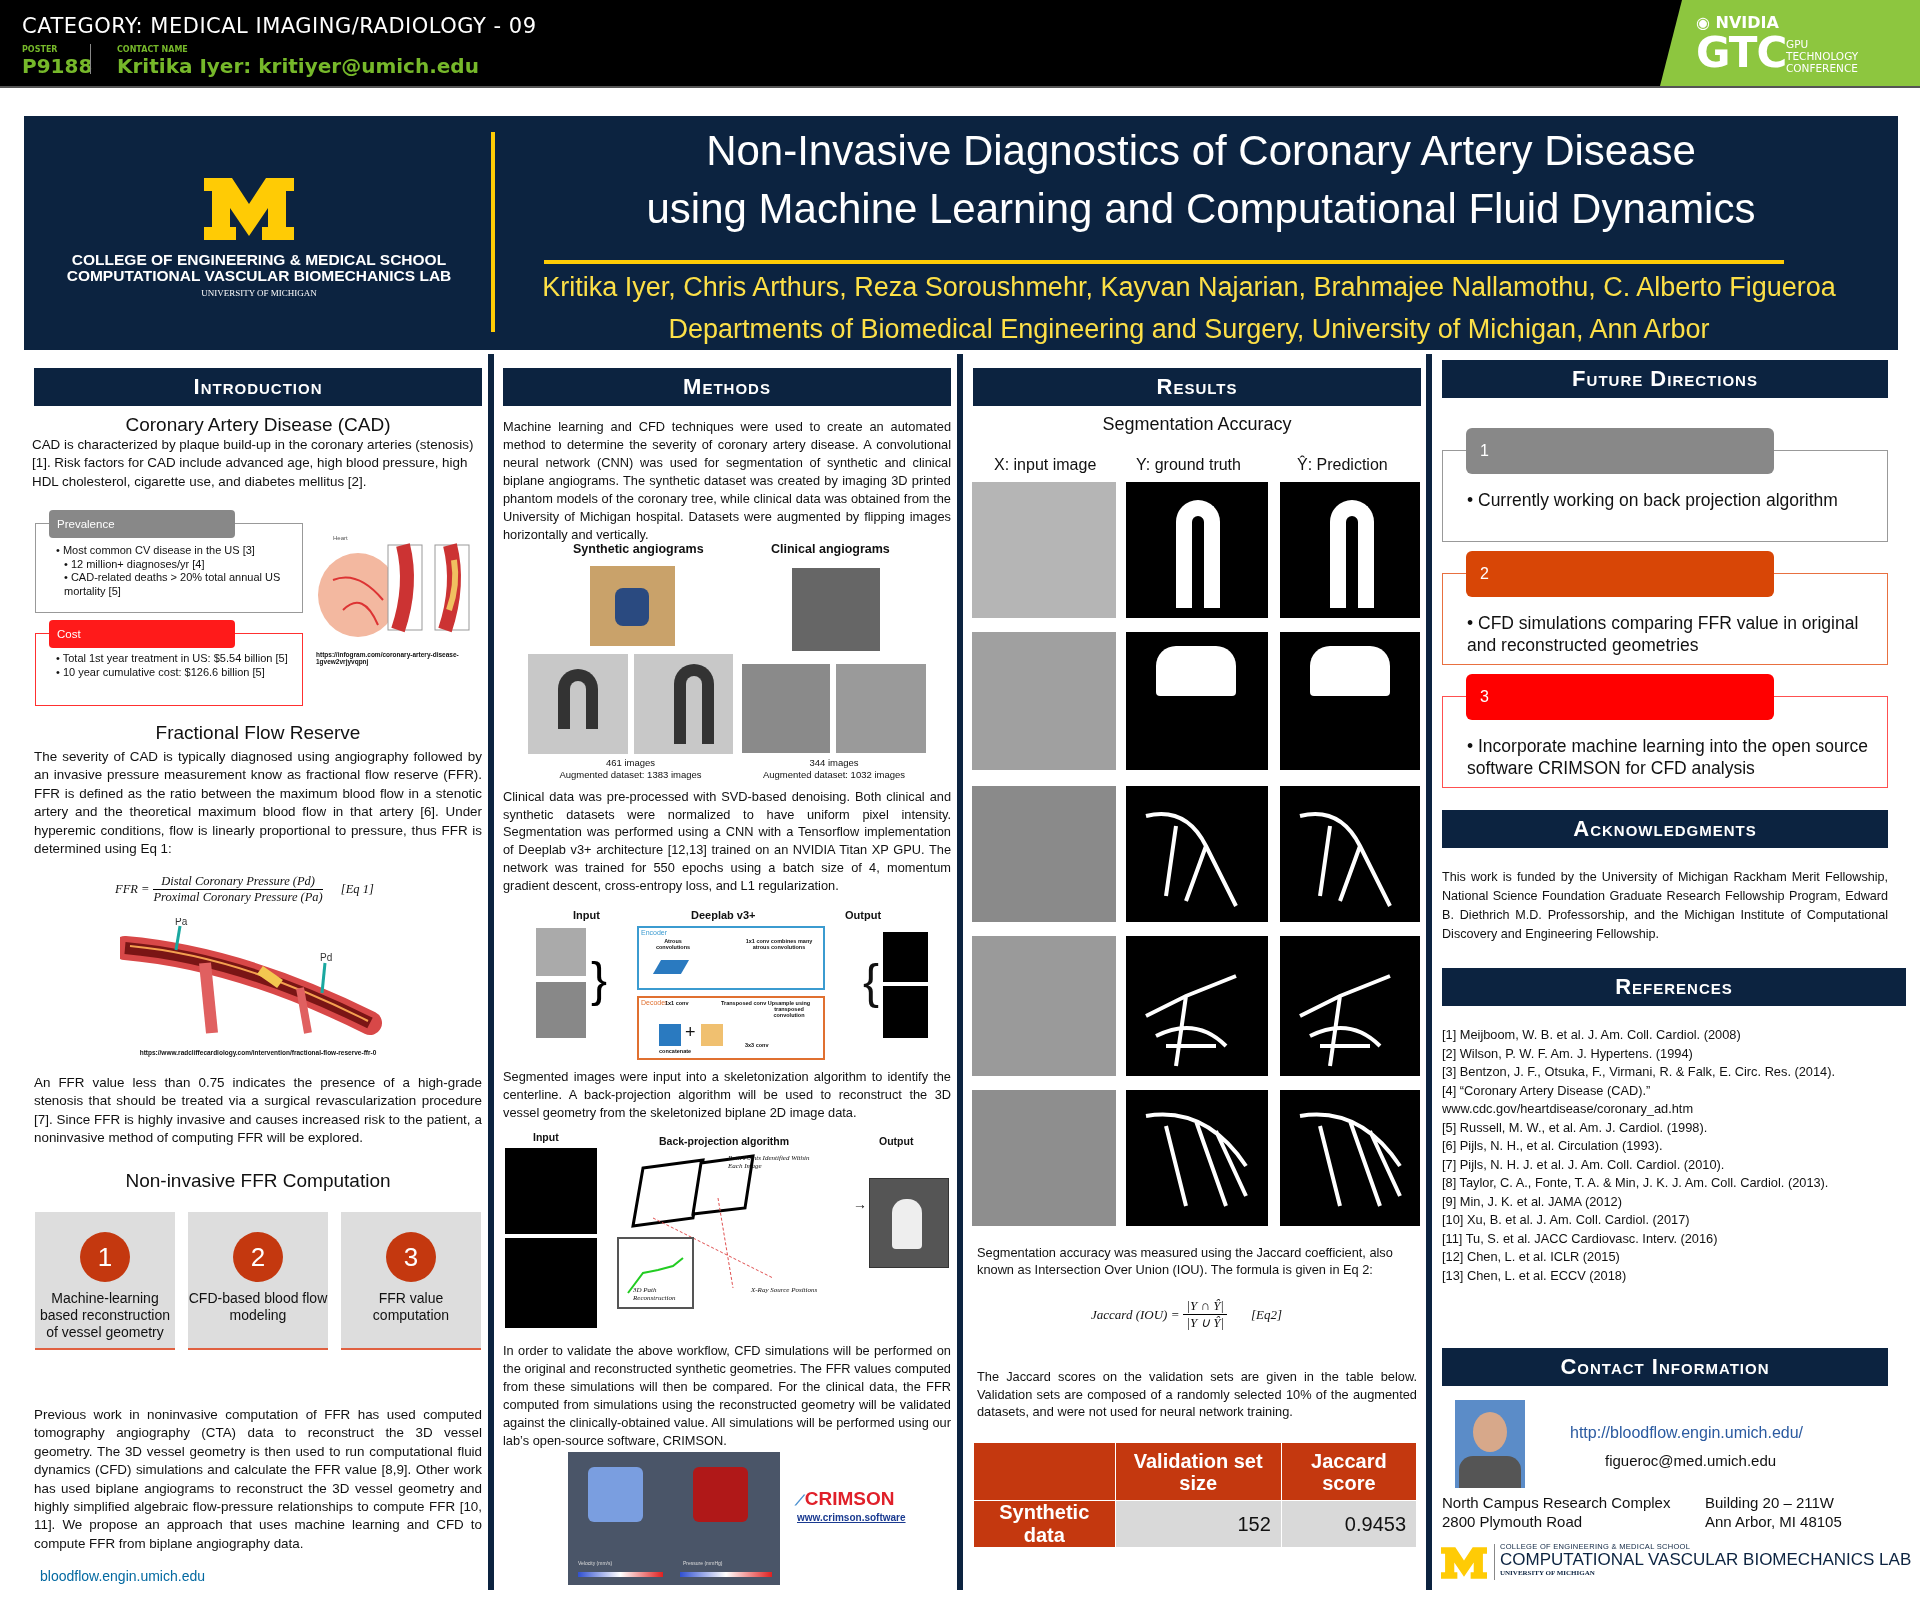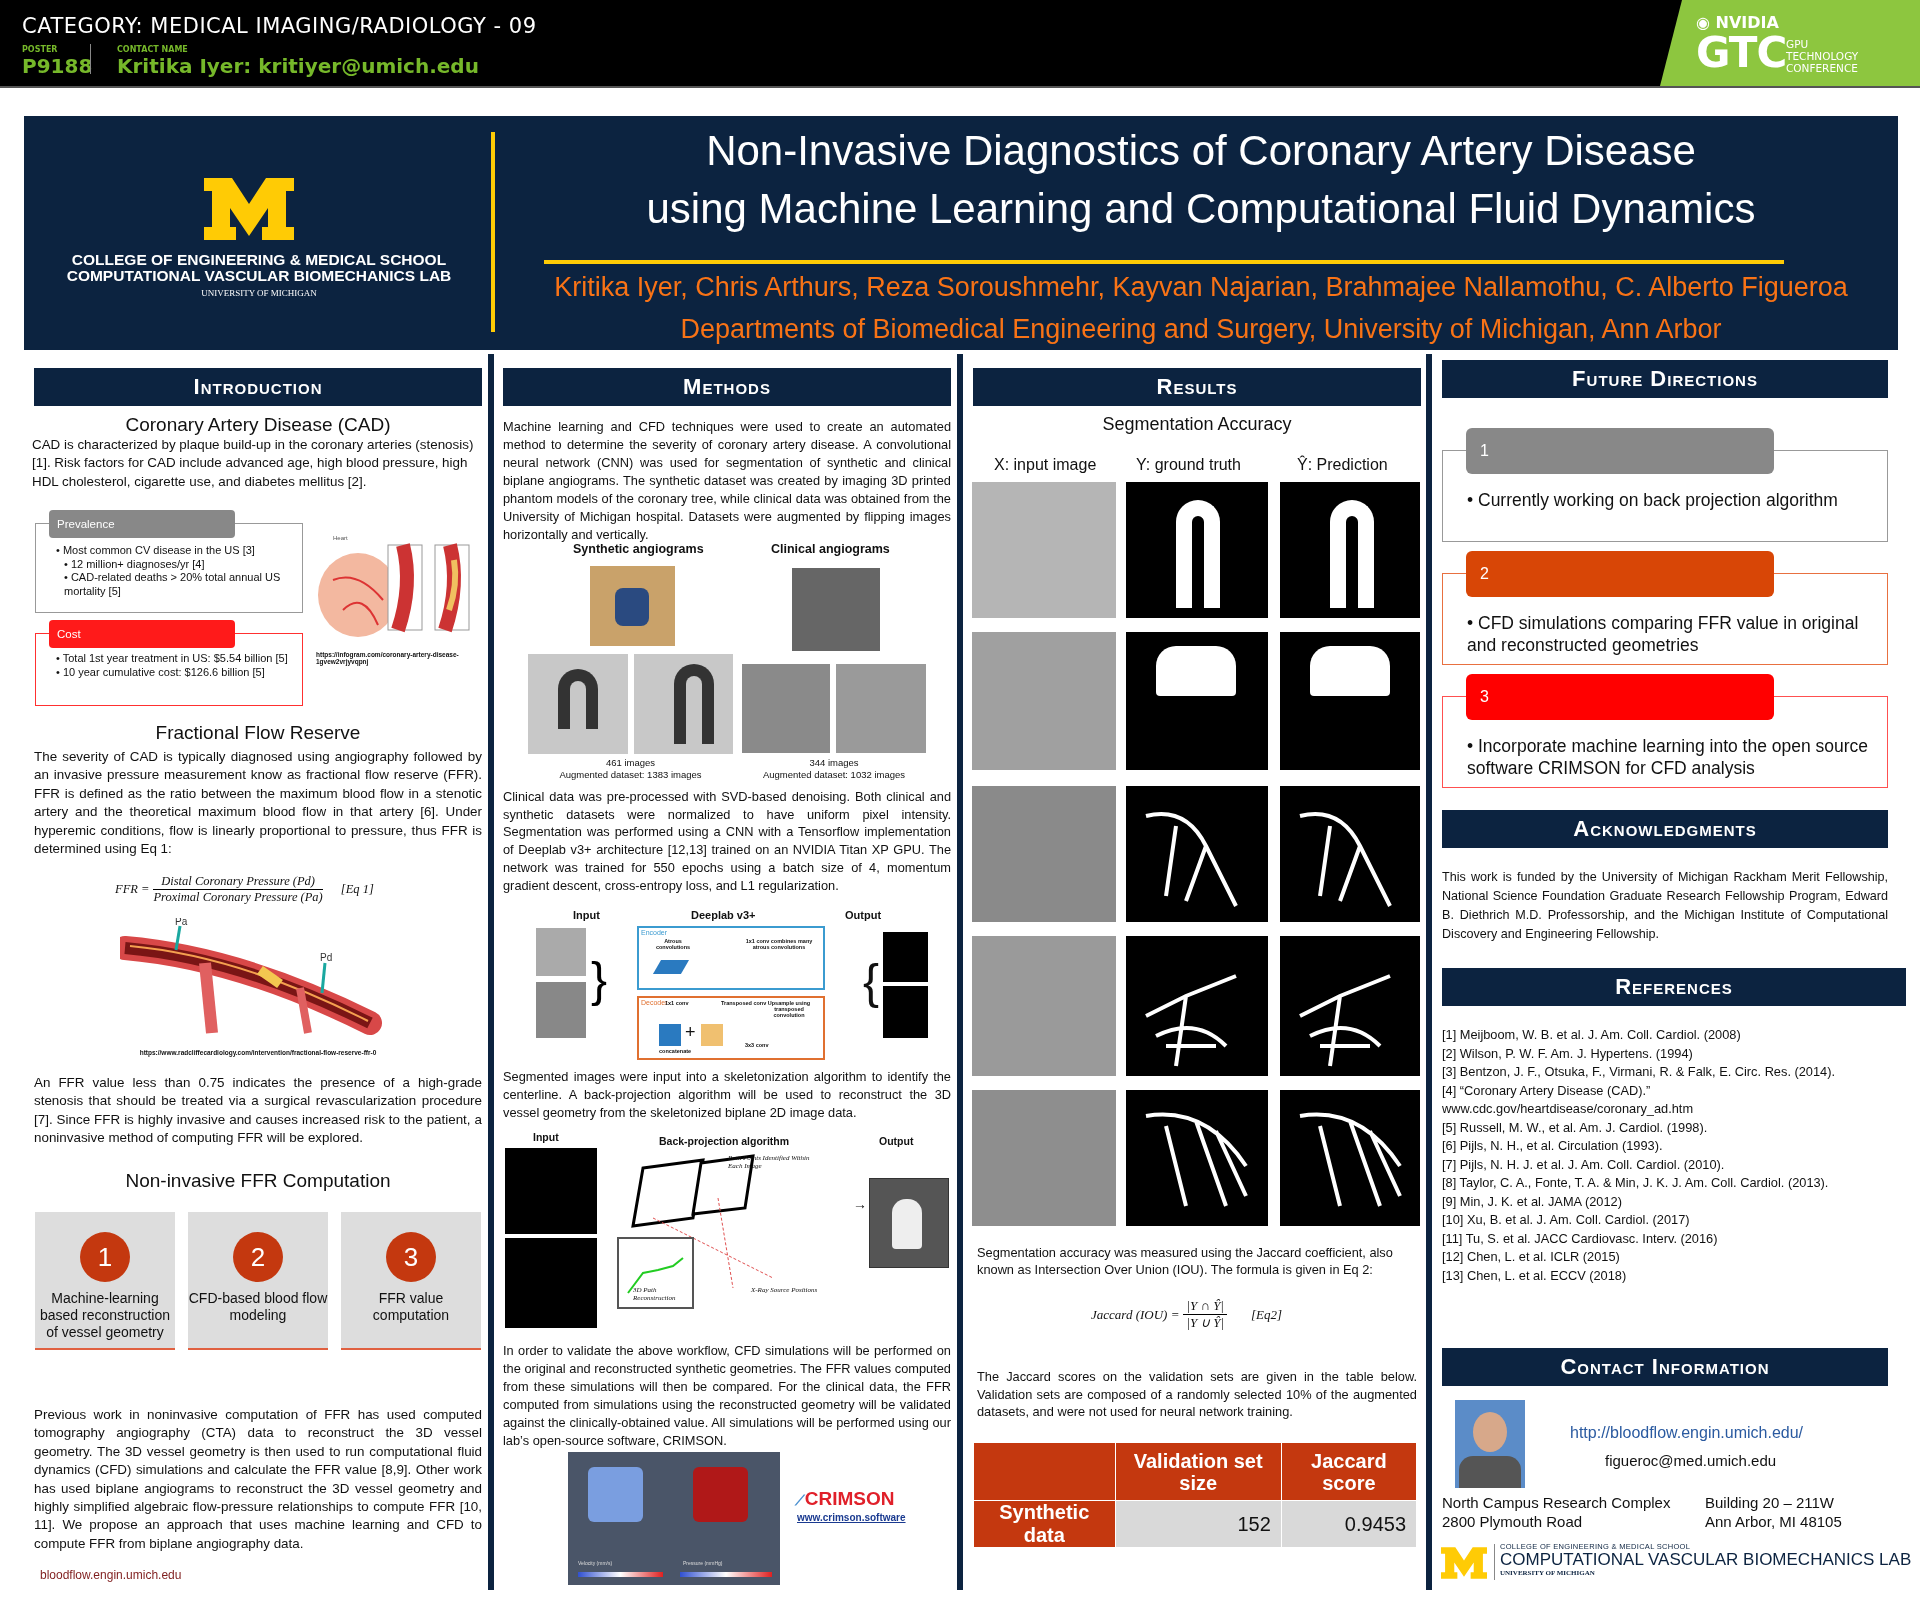--- a/index.html
+++ b/index.html
@@ -19,21 +19,21 @@
 
   
   .titlebar { position: absolute; left: 24px; top: 116px; width: 1874px; height: 234px; background: #0c2340; }
   .mlogo { position: absolute; left: 0; top: 0; width: 470px; height: 234px; text-align: center; }
   .mlogo .M { position: absolute; left: 180px; top: 62px; width: 90px; height: 62px; }
   .mlogo .l1 { position: absolute; left: 0; width: 470px; top: 136px; color: #fff; font-weight: bold; font-size: 15.5px; line-height: 16px; font-family: "Liberation Sans", sans-serif; }
   .mlogo .l3 { position: absolute; left: 0; width: 470px; top: 172px; color: #fff; font-size: 9px; font-family: "Liberation Serif", serif; }
   .ybar { position: absolute; left: 467px; top: 16px; width: 4px; height: 200px; background: #ffcb05; }
   .title { position: absolute; left: 480px; top: 6px; width: 1394px; text-align: center; color: #fff; font-size: 42px; line-height: 58px; }
   .title-rule { position: absolute; left: 520px; top: 144px; width: 1240px; height: 4px; background: #ffcb05; }
-  .authors { position: absolute; left: 480px; top: 146px; width: 1394px; text-align: center; color: #f97316; font-size: 27px; line-height: 42px; }
+  .authors { position: absolute; left: 468px; top: 146px; width: 1394px; text-align: center; color: #fde047; font-size: 27px; line-height: 42px; }
 
   
   .col { position: absolute; top: 354px; height: 1253px; }
   .colbar { position: absolute; top: 354px; width: 6px; height: 1236px; background: #0c2340; }
   .shead { background: #0c2340; color: #fff; text-align: center; font-weight: bold; font-size: 22px; letter-spacing: 1px; height: 38px; line-height: 38px; font-variant: small-caps; }
   .sub { text-align: center; font-size: 19px; color: #111; }
   .p { font-size: 13.4px; line-height: 18.4px; text-align: justify; color: #111; }
   .img { position: absolute; background: #ccc; }
   .caption { font-size: 9.5px; text-align: center; font-weight: bold; line-height: 12px; }
 
@@ -184,21 +184,21 @@
 <div class="stepcard" style="left:188px">
   <div class="circ">2</div>
   <div class="txt">CFD-based blood flow modeling</div>
 </div>
 <div class="stepcard" style="left:341px">
   <div class="circ">3</div>
   <div class="txt">FFR value computation</div>
 </div>
 
 <div class="p" style="position:absolute; left:34px; top:1406px; width:448px;">Previous work in noninvasive computation of FFR has used computed tomography angiography (CTA) data to reconstruct the 3D vessel geometry. The 3D vessel geometry is then used to run computational fluid dynamics (CFD) simulations and calculate the FFR value [8,9]. Other work has used biplane angiograms to reconstruct the 3D vessel geometry and highly simplified algebraic flow-pressure relationships to compute FFR [10, 11]. We propose an approach that uses machine learning and CFD to compute FFR from biplane angiography data.</div>
-<div style="position:absolute; left:40px; top:1568px; font-size:12px; color:#7f1d1d;">bloodflow.engin.umich.edu</div>
+<div style="position:absolute; left:40px; top:1568px; font-size:14px; color:#0369a1;">bloodflow.engin.umich.edu</div>
 
 <div class="col" style="left:503px; width:448px;">
   <div class="shead" style="margin-top:14px">Methods</div>
   <div class="p" style="margin-top:12px; font-size:12.8px; line-height:18px">Machine learning and CFD techniques were used to create an automated method to determine the severity of coronary artery disease. A convolutional neural network (CNN) was used for segmentation of synthetic and clinical biplane angiograms. The synthetic dataset was created by imaging 3D printed phantom models of the coronary tree, while clinical data was obtained from the University of Michigan hospital. Datasets were augmented by flipping images horizontally and vertically.</div>
 </div>
 <div style="position:absolute; left:573px; top:542px; font-size:12.5px; font-weight:bold;">Synthetic angiograms</div>
 <div style="position:absolute; left:771px; top:542px; font-size:12.5px; font-weight:bold;">Clinical angiograms</div>
 
 <div class="img" style="left:590px; top:566px; width:85px; height:80px; background:#c9a26a;">
   <div style="position:absolute; left:25px; top:22px; width:34px; height:38px; background:#2a4a80; border-radius:8px;"></div>

